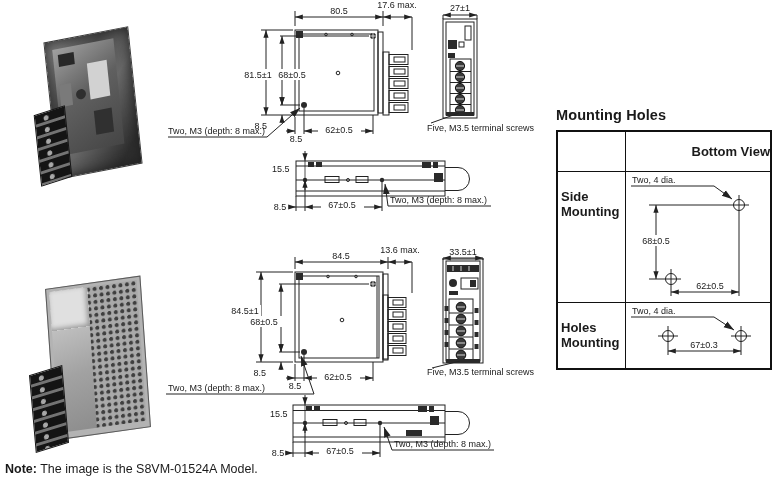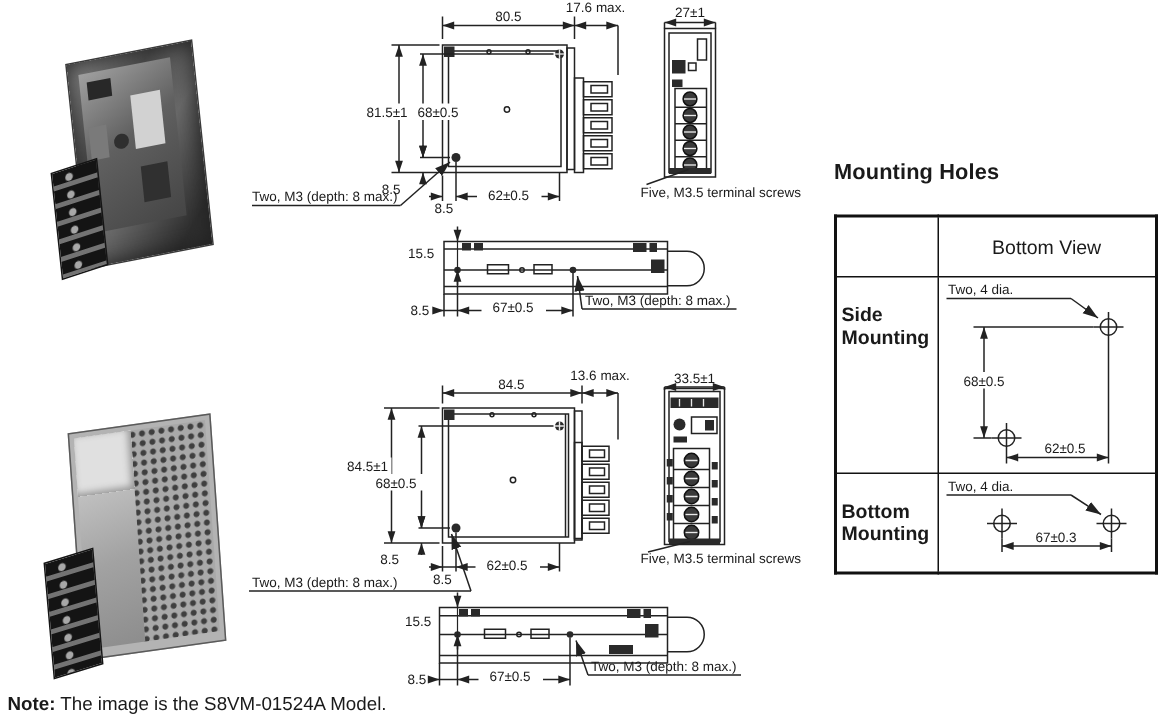--- a/index.html
+++ b/index.html
@@ -10,25 +10,25 @@
   svg text{font-family:"Liberation Sans",sans-serif;font-size:9px;fill:#1a1a1a;stroke:none}
   .ln{stroke:#222;fill:none;stroke-width:1}
   .ln .fl{fill:#2a2a2a;stroke:none}
   .ln .scr{fill:#3a3a3a;stroke:#111}
   .wbg{fill:#ffffff;stroke:none}
   .wcross{stroke:#e8e8e8;stroke-width:0.9}
   .note{position:absolute;font-size:12.5px;white-space:nowrap}
   .note b{font-weight:bold}
   
   .mh{position:absolute;left:556px;top:107px;width:218px}
-  .mh-title{font-size:14.5px;font-weight:bold;margin-bottom:20px;letter-spacing:.1px}
+  .mh-title{font-size:14.5px;font-weight:bold;margin-bottom:7px;letter-spacing:.1px}
   .mh-t{border-collapse:collapse;border:2px solid #111;width:216px}
   .mh-t td{border:1.5px solid #111;padding:0;vertical-align:top}
   .mh-t td.lab{width:68px;font-weight:bold;font-size:13px;padding:18px 3px;line-height:1.12}
-  .mh-t td.hdr{font-weight:normal;font-size:13px;text-align:center;padding:12px 0;vertical-align:middle}
+  .mh-t td.hdr{font-weight:bold;font-size:13px;text-align:right;padding:12px 0;vertical-align:middle}
   .mh-t svg{display:block}
   
   .photo{position:absolute}
   .photo div{position:absolute}
   .p1-body{left:22px;top:10px;width:86px;height:138px;transform:rotate(-6deg) skewY(-5deg);
            background:linear-gradient(128deg,#8e8e8e 0%,#4c4c4c 30%,#6a6a6a 55%,#2e2e2e 88%);
            border:1px solid #3a3a3a;box-shadow:inset 0 0 14px #1f1f1f}
   .p1-pcb{left:7px;top:8px;width:62px;height:106px;background:linear-gradient(150deg,#a0a0a0,#606060 45%,#454545)}
   .p1-c1{left:40px;top:28px;width:20px;height:36px;background:#d2d2d2}
   .p1-c2{left:12px;top:14px;width:16px;height:12px;background:#282828}
@@ -392,21 +392,21 @@
               <line x1="45" y1="120" x2="113" y2="120" marker-start="url(#arr)" marker-end="url(#arr)"></line>
             </g>
             <rect class="wbg" x="12" y="63" width="36" height="11"></rect>
             <text x="30" y="72" text-anchor="middle">68±0.5</text>
             <text x="84" y="117" text-anchor="middle">62±0.5</text>
             <text x="6" y="11">Two, 4 dia.</text>
           </svg>
         </td>
       </tr>
       <tr>
-        <td class="lab">Bottom Mounting</td>
+        <td class="lab">Holes Mounting</td>
         <td>
           <svg width="144" height="58" viewBox="0 0 144 58">
             <g class="ln">
               <line x1="5" y1="14" x2="88" y2="14"></line>
               <line x1="88" y1="14" x2="108" y2="27" marker-end="url(#arrb)"></line>
               <circle cx="115" cy="33" r="5.5"></circle>
               <line x1="105" y1="33" x2="125" y2="33"></line>
                   <line x1="115" y1="23" x2="115" y2="43"></line>
               <circle cx="42" cy="33" r="5.5"></circle>
               <line x1="32" y1="33" x2="52" y2="33"></line>

